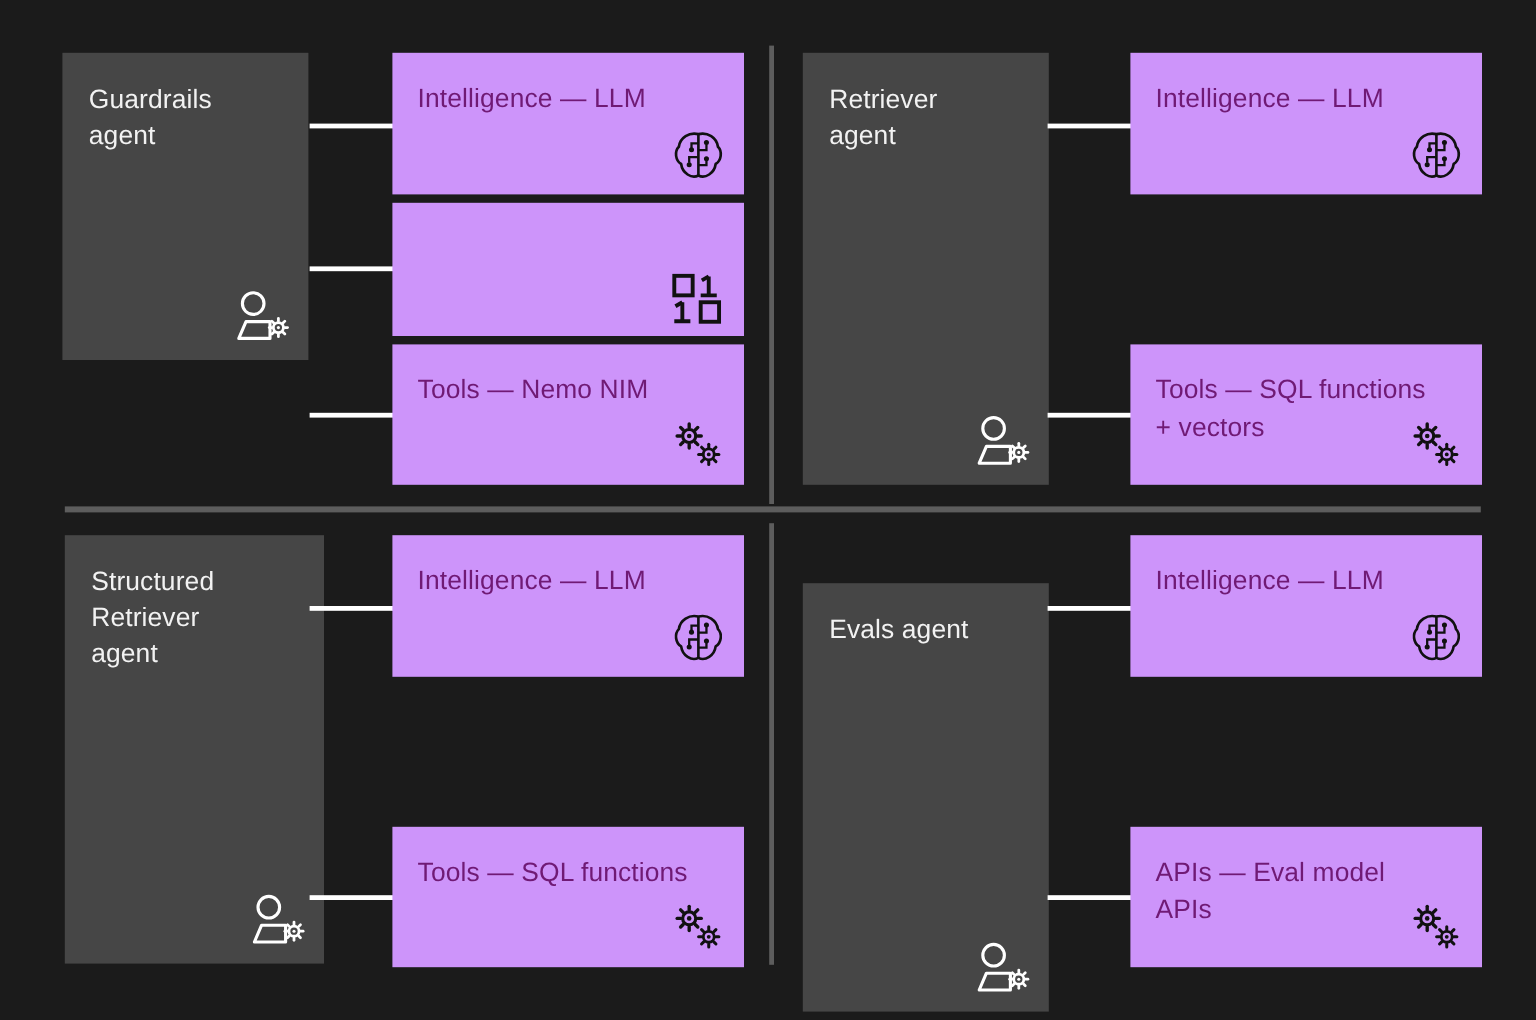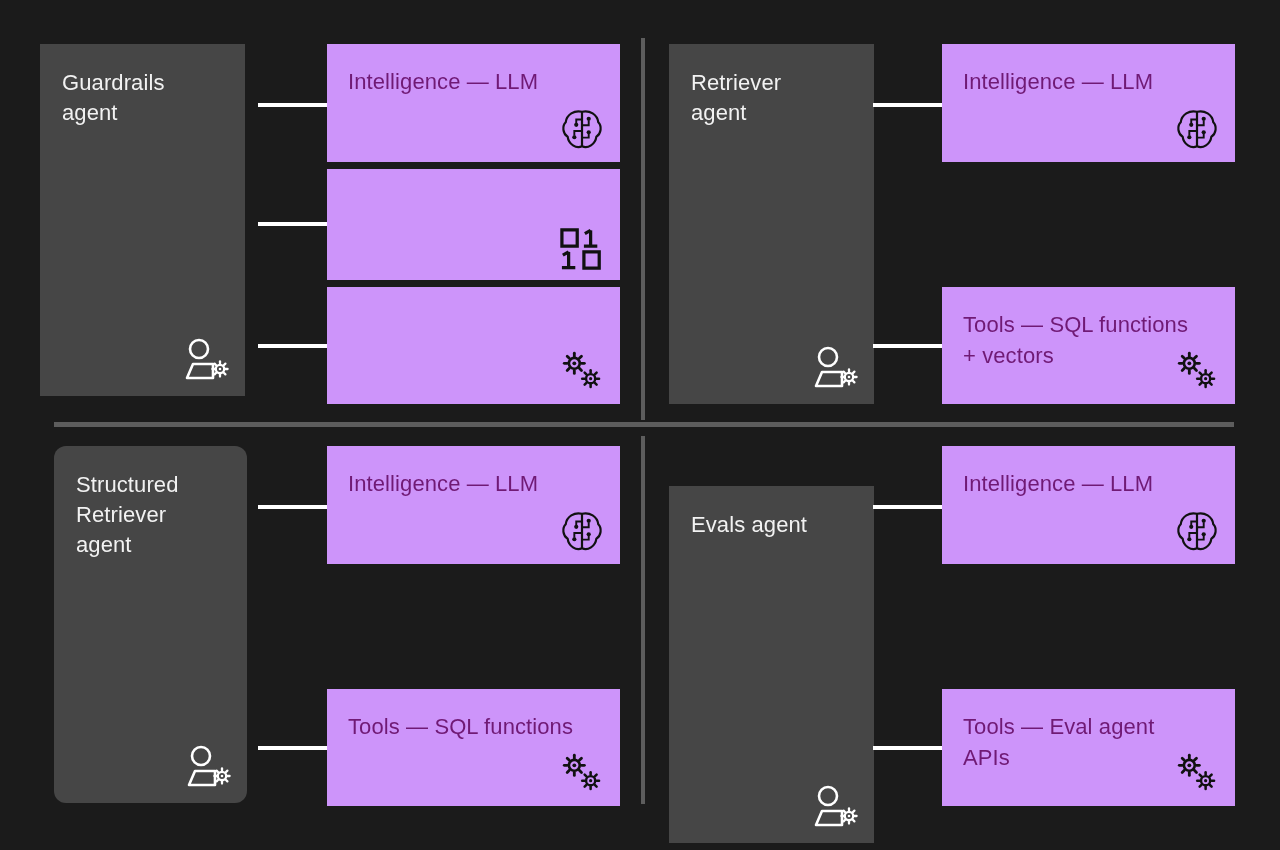--- a/index.html
+++ b/index.html
@@ -69,21 +69,21 @@
 <body>
 
 <div id="canvas">
 
   <div class="divider-v" style="left:641px;top:38px;height:382px;"></div>
   <div class="divider-v" style="left:641px;top:436px;height:368px;"></div>
   <div class="divider-h" style="left:54px;top:422px;width:1180px;"></div>
 
   <div class="quadrant">
 
-    <div class="agent-box" style="left:40px;top:44px;width:205px;height:352px;">
+    <div class="agent-box" style="left:52px;top:44px;width:205px;height:256px;">
       <div class="agent-label">Guardrails
 agent</div>
       <svg class="agent-icon" viewBox="0 0 48 44">
         <circle cx="16" cy="11" r="9" fill="none" stroke="#fff" stroke-width="2.6"></circle>
         <path d="M4 40 L10 26 L30 26 L30 40 Z" fill="none" stroke="#fff" stroke-width="2.6" stroke-linejoin="round"></path>
         <g transform="translate(37,31)">
           <circle cx="0" cy="0" r="4.2" fill="none" stroke="#fff" stroke-width="2.3"></circle>
           <circle cx="0" cy="0" r="1.3" fill="#fff"></circle>
           <g stroke="#fff" stroke-width="2.3" stroke-linecap="round">
             <line x1="0" y1="-7.6" x2="0" y2="-5.4"></line>
@@ -134,20 +134,21 @@
         <g stroke="#111" stroke-width="3.4" stroke-linecap="butt">
           <line x1="3" y1="30.5" x2="9" y2="27"></line>
           <line x1="9" y1="27" x2="9" y2="43.5"></line>
           <line x1="2" y1="43.5" x2="16" y2="43.5"></line>
         </g>
         <rect x="25" y="27" width="16" height="17" fill="none" stroke="#111" stroke-width="3.4"></rect>
       </svg>
     </div>
 
     <div class="cap-box" style="left:327px;top:287px;width:293px;height:117px;">
+      <div class="cap-label">Tools — Nemo NIM</div>
       <svg class="cap-icon" viewBox="0 0 48 48">
         <g transform="translate(16,16) scale(1.05)">
           <circle cx="0" cy="0" r="5.4" fill="none" stroke="#111" stroke-width="2.6"></circle>
           <circle cx="0" cy="0" r="1.9" fill="#111"></circle>
           <g stroke="#111" stroke-width="2.8" stroke-linecap="round">
             <line x1="0" y1="-10" x2="0" y2="-7"></line>
             <line x1="0" y1="7" x2="0" y2="10"></line>
             <line x1="-10" y1="0" x2="-7" y2="0"></line>
             <line x1="7" y1="0" x2="10" y2="0"></line>
             <line x1="-7.1" y1="-7.1" x2="-5" y2="-5"></line>
@@ -253,21 +254,21 @@
             <line x1="7.1" y1="-7.1" x2="5" y2="-5"></line>
               <line x1="-5" y1="5" x2="-7.1" y2="7.1"></line>
           </g>
         </g>
       </svg>
     </div>
   </div>
 
   <div class="quadrant">
 
-    <div class="agent-box" style="left:54px;top:446px;width:193px;height:357px;border-radius:12px;">
+    <div class="agent-box" style="left:54px;top:446px;width:216px;height:357px;">
       <div class="agent-label">Structured
 Retriever
 agent</div>
       <svg class="agent-icon" viewBox="0 0 48 44">
         <circle cx="16" cy="11" r="9" fill="none" stroke="#fff" stroke-width="2.6"></circle>
         <path d="M4 40 L10 26 L30 26 L30 40 Z" fill="none" stroke="#fff" stroke-width="2.6" stroke-linejoin="round"></path>
         <g transform="translate(37,31)">
           <circle cx="0" cy="0" r="4.2" fill="none" stroke="#fff" stroke-width="2.3"></circle>
           <circle cx="0" cy="0" r="1.3" fill="#fff"></circle>
           <g stroke="#fff" stroke-width="2.3" stroke-linecap="round">
@@ -383,21 +384,21 @@
         <g fill="#111">
           <circle cx="18" cy="19.6" r="2.2"></circle>
             <circle cx="16" cy="32.6" r="2.2"></circle>
           <circle cx="31" cy="13.4" r="2.2"></circle>
             <circle cx="31" cy="27.4" r="2.2"></circle>
         </g>
       </svg>
     </div>
 
     <div class="cap-box" style="left:942px;top:689px;width:293px;height:117px;">
-      <div class="cap-label">Tools — Eval agent
+      <div class="cap-label">APIs — Eval model
 APIs</div>
       <svg class="cap-icon" viewBox="0 0 48 48">
         <g transform="translate(16,16) scale(1.05)">
           <circle cx="0" cy="0" r="5.4" fill="none" stroke="#111" stroke-width="2.6"></circle>
           <circle cx="0" cy="0" r="1.9" fill="#111"></circle>
           <g stroke="#111" stroke-width="2.8" stroke-linecap="round">
             <line x1="0" y1="-10" x2="0" y2="-7"></line>
               <line x1="0" y1="7" x2="0" y2="10"></line>
             <line x1="-10" y1="0" x2="-7" y2="0"></line>
               <line x1="7" y1="0" x2="10" y2="0"></line>

